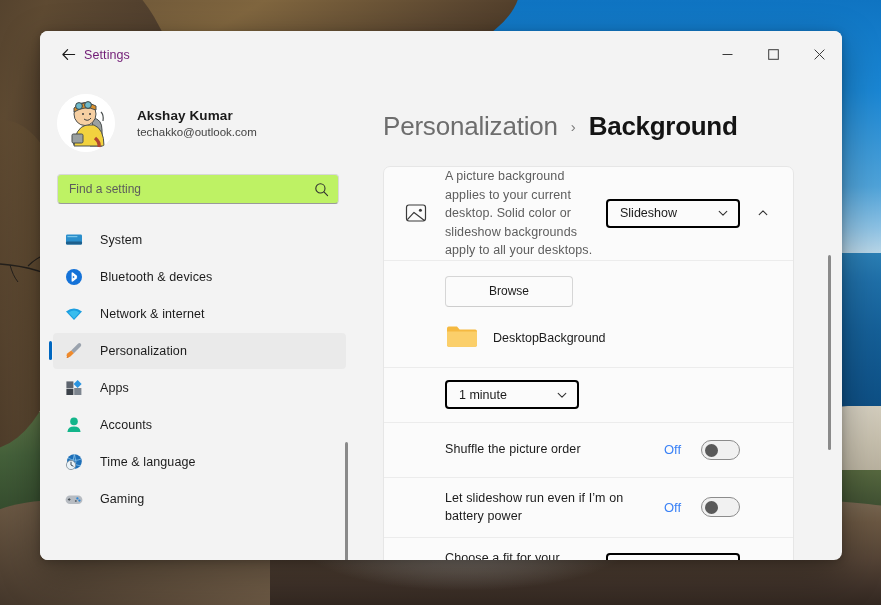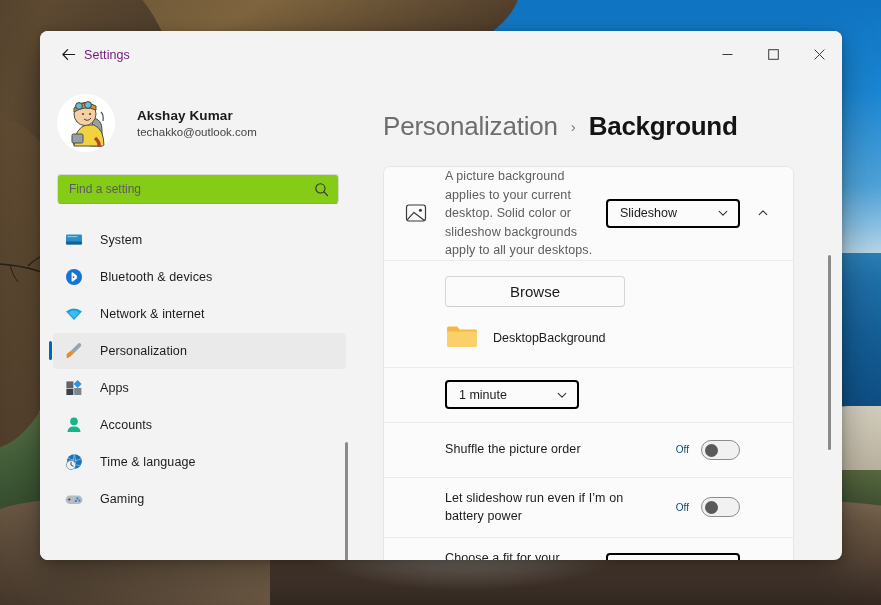--- a/index.html
+++ b/index.html
@@ -148,21 +148,21 @@
   #profile-name {
     font-size: 13.5px; font-weight: bold; color: #1b1b1b;
     letter-spacing: .1px;
   }
   #profile-email {
     font-size: 11.5px; color: #444; margin-top: 3px;
   }
   #search-wrap {
     margin: 22px 17px 0 17px;
     height: 30px;
-    background: #84cc16;
+    background: #bef264;
     border: 1px solid #d8d8d8;
     border-bottom-color: #9a9a9a;
     border-radius: 4px;
     display: flex; align-items: center;
     padding: 0 9px 0 11px;
   }
   #search-input {
     flex: 1 1 auto; border: 0; outline: 0; background: transparent;
     font-family: "Liberation Sans", sans-serif;
     font-size: 12px; color: #5c5c5c;
@@ -268,45 +268,45 @@
 
   
   .icon-btn {
     width: 30px; height: 30px; margin-left: 8px;
     display: flex; align-items: center; justify-content: center;
     border-radius: 4px; cursor: pointer; color: #303030;
   }
 
   
   #browse-button {
-    width: 180px; height: 31px;
+    width: 128px; height: 31px;
     background: #fbfbfb;
     border: 1px solid #d6d6d6;
     border-bottom-color: #cdcdcd;
     border-radius: 4px;
     font-family: "Liberation Sans", sans-serif;
-    font-size: 15px; color: #1b1b1b;
+    font-size: 12px; color: #1b1b1b;
     cursor: pointer;
   }
 
   
   #album-row {
     border-top: 0;
     padding: 0 15px 13px 17px;
     min-height: 0;
     display: flex; align-items: center;
   }
   #album-indent { width: 44px; flex: 0 0 44px; }
   #album-name {
     font-size: 12.5px; color: #1b1b1b; margin-left: 14px;
   }
 
   
   .toggle-wrap { display: flex; align-items: center; }
-  .toggle-state { font-size: 10px; color: #0c4a6e; margin-right: 12px; }
+  .toggle-state { font-size: 13px; color: #3b82f6; margin-right: 20px; }
   .toggle {
     width: 39px; height: 20px; border-radius: 10px;
     background: #f1f1f1; border: 1px solid #8c8c8c;
     position: relative; cursor: pointer;
   }
   .toggle .knob {
     position: absolute; left: 3px; top: 3px;
     width: 13px; height: 13px; border-radius: 50%;
     background: #5a5a5a;
   }

